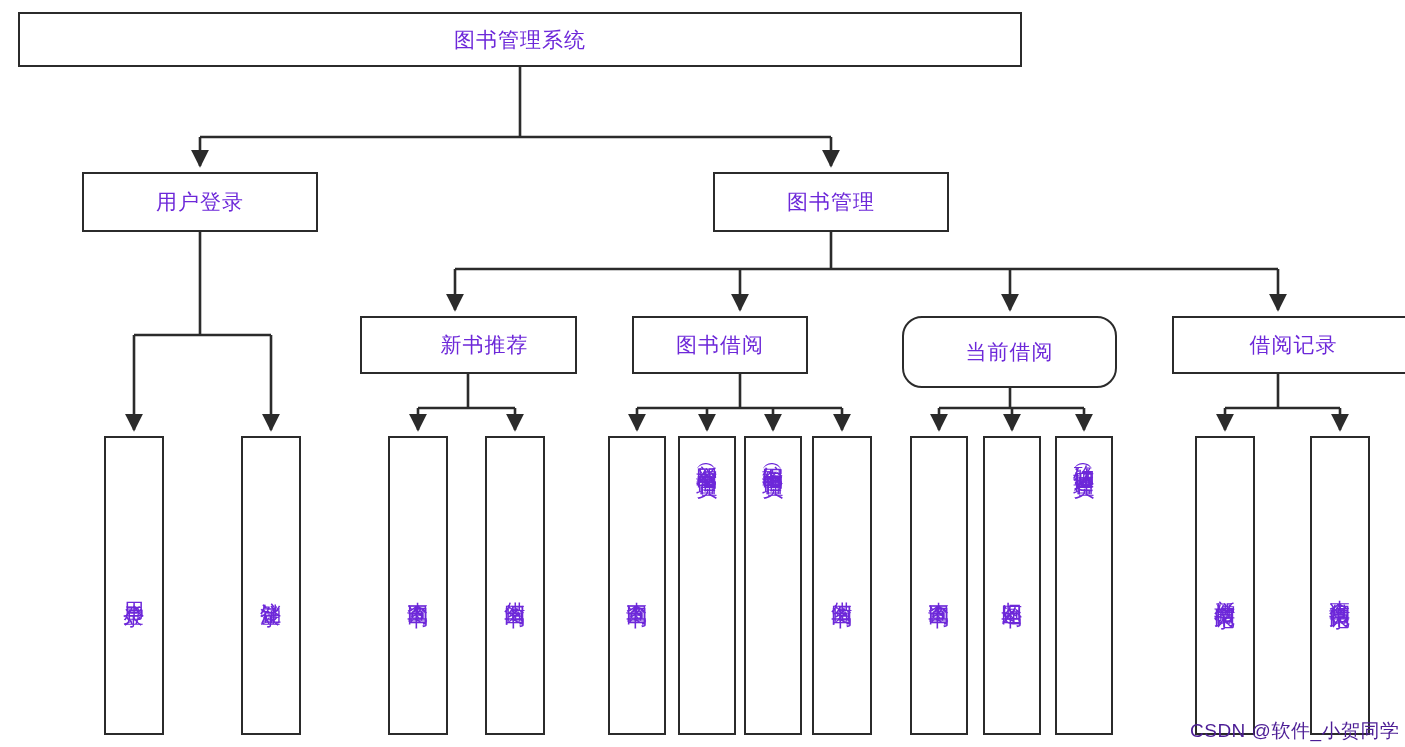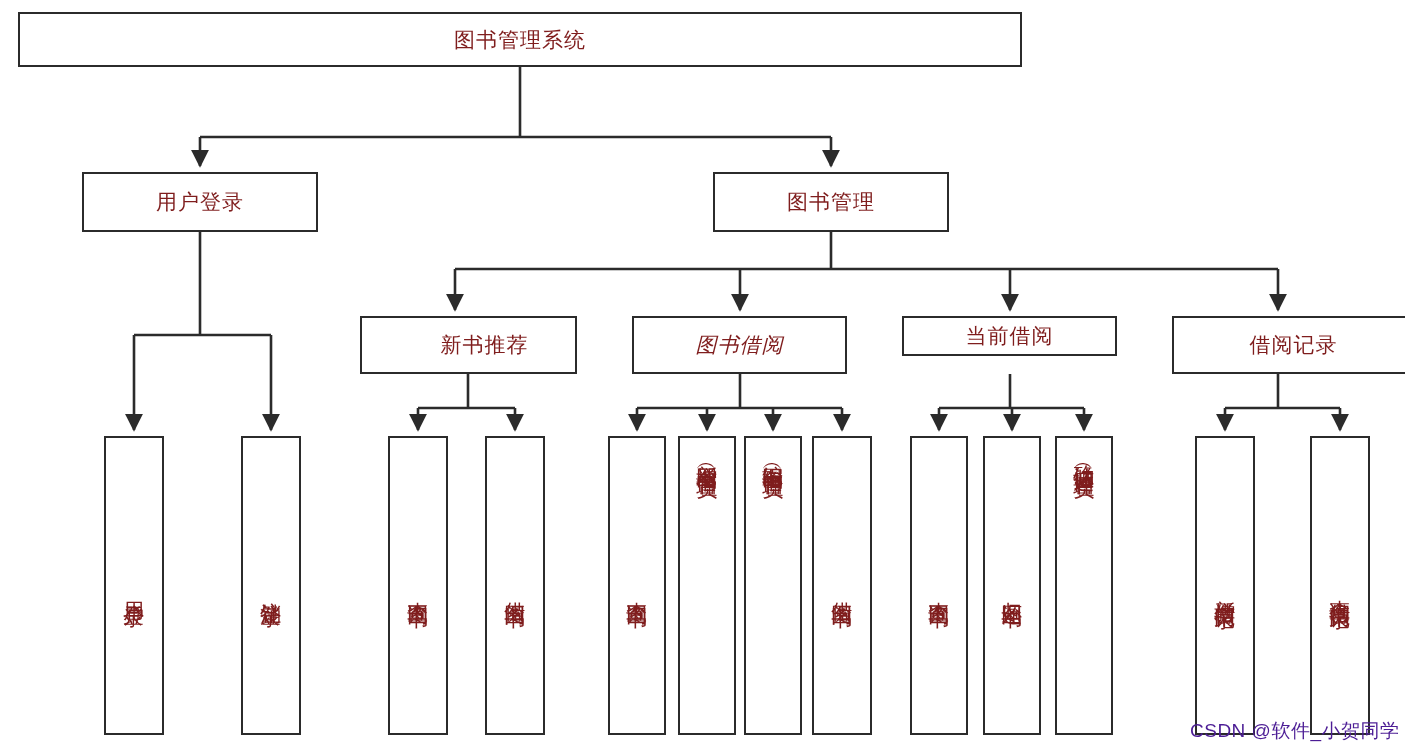--- a/index.html
+++ b/index.html
@@ -26,21 +26,21 @@
     pointer-events: none;
   }
   .node {
     position: absolute;
     box-sizing: border-box;
     background: #ffffff;
     border: 2px solid #2b2b2b;
     display: flex;
     align-items: center;
     justify-content: center;
-    color: #7f1d1d;
+    color: #6d28d9;
   }
   .node.root,
   .node.level2,
   .node.level3 {
     font-size: 21px;
     letter-spacing: 1px;
   }
   .node.leaf {
     font-size: 21px;
     align-items: flex-start;
@@ -143,24 +143,24 @@
   <div class="node level2" style="left:82px; top:172px; width:236px; height:60px;">
     <span class="label-h">用户登录</span>
   </div>
   <div class="node level2" style="left:713px; top:172px; width:236px; height:60px;align-items:center;">
     <span class="label-h">图书管理</span>
   </div>
 
   <div class="node level3" style="left:360px; top:316px; width:217px; height:58px;padding-left:32px;">
     <span class="label-h">新书推荐</span>
   </div>
-  <div class="node level3" style="left:632px; top:316px; width:215px; height:58px;font-style:italic;">
+  <div class="node level3" style="left:632px; top:316px; width:176px; height:58px;">
     <span class="label-h">图书借阅</span>
   </div>
-  <div class="node level3" style="left:902px; top:316px; width:215px; height:40px;">
+  <div class="node level3" style="left:902px; top:316px; width:215px; height:72px;border-radius:20px;">
     <span class="label-h">当前借阅</span>
   </div>
   <div class="node level3" style="left:1172px; top:316px; width:243px; height:58px;">
     <span class="label-h">借阅记录</span>
   </div>
 
   <div class="node leaf leaf-short" style="left:104px; top:436px; width:60px; height:299px;">
     <div class="leaf-inner">
       <span class="label-v">用户登录</span>
     </div>

